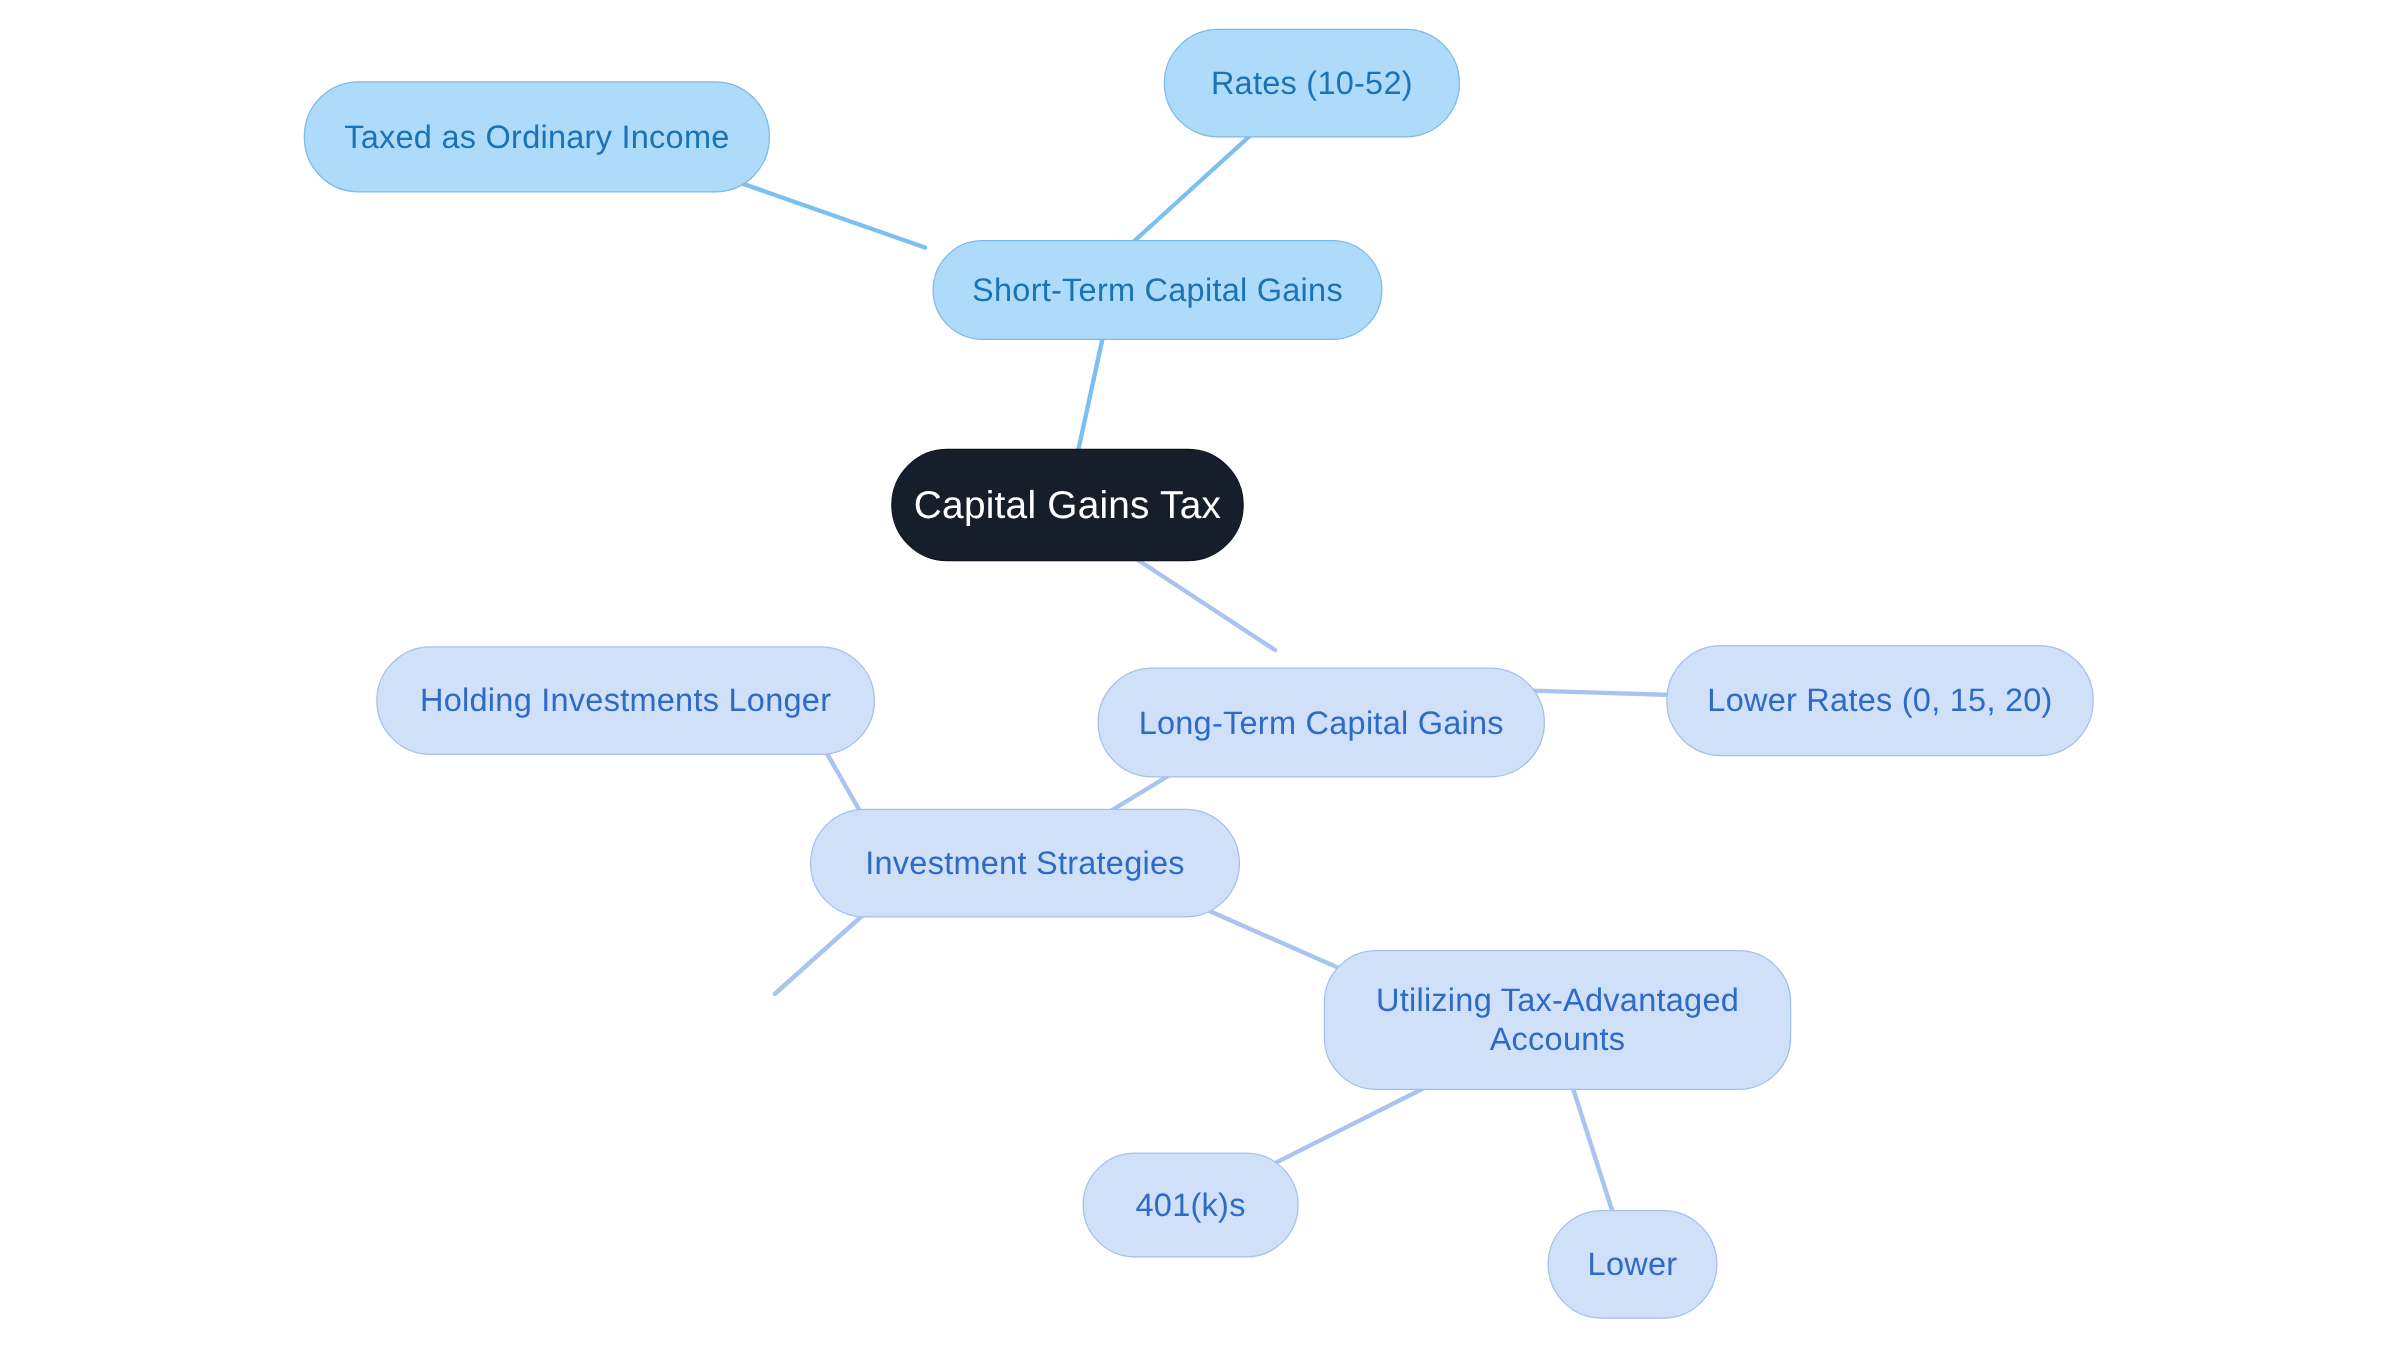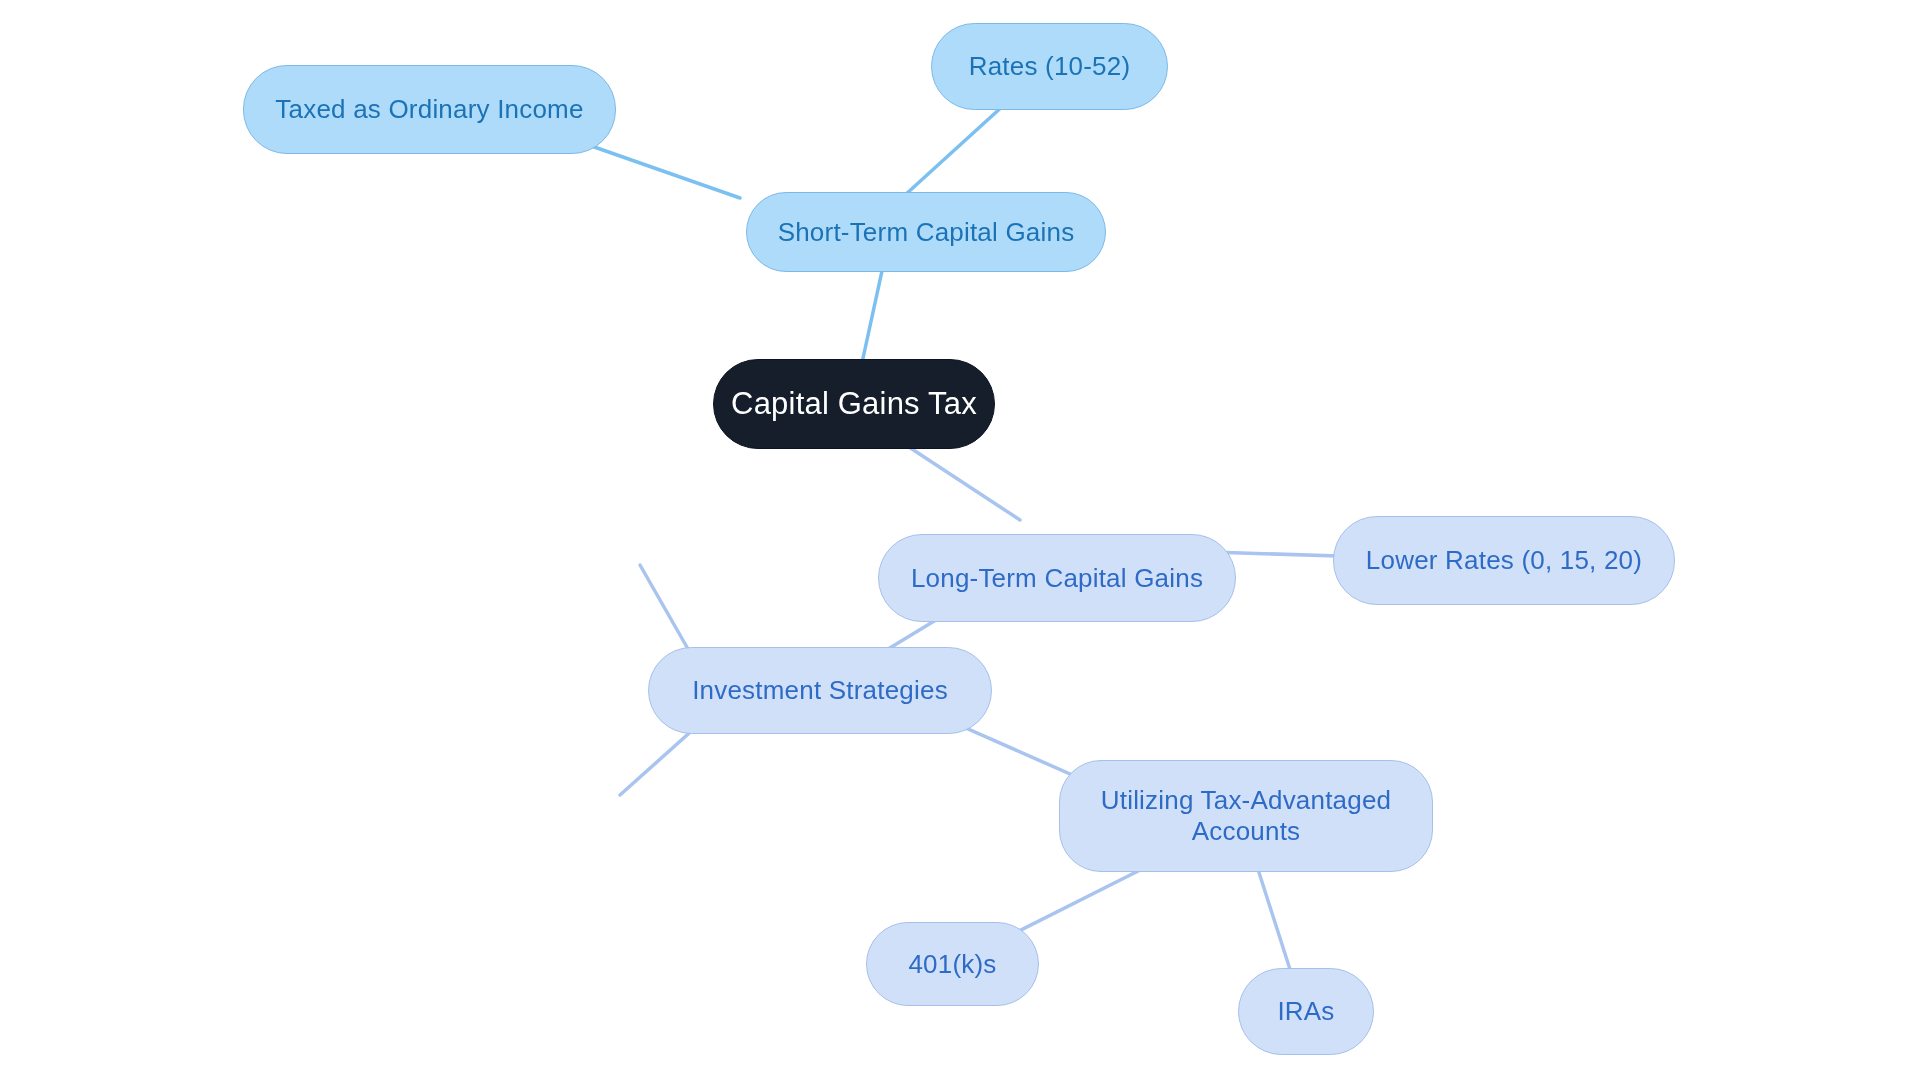--- a/index.html
+++ b/index.html
@@ -86,18 +86,19 @@
     <line class="edge b2" x1="1160" y1="860" x2="1005" y2="938"></line>
     <line class="edge b2" x1="1255" y1="860" x2="1295" y2="985"></line>
   </svg>
 
   <div class="node node--root" id="n-root">Capital Gains Tax</div>
   <div class="node node--sky" id="n-short">Short-Term Capital Gains</div>
   <div class="node node--sky" id="n-taxed">Taxed as Ordinary Income</div>
   <div class="node node--sky" id="n-rates">Rates (10-52)</div>
   <div class="node node--peri" id="n-long">Long-Term Capital Gains</div>
   <div class="node node--peri" id="n-lower">Lower Rates (0, 15, 20)</div>
+  <div class="node node--peri" id="n-hold">Holding Investments Longer</div>
   <div class="node node--peri" id="n-is">Investment Strategies</div>
   <div class="node node--peri node--tall" id="n-util">Utilizing Tax-Advantaged Accounts</div>
   <div class="node node--peri" id="n-401">401(k)s</div>
-  <div class="node node--peri" id="n-iras">IRAs</div>
+  <div class="node node--peri" id="n-iras">Lower</div>
 
 </div>
 
 </body></html>

